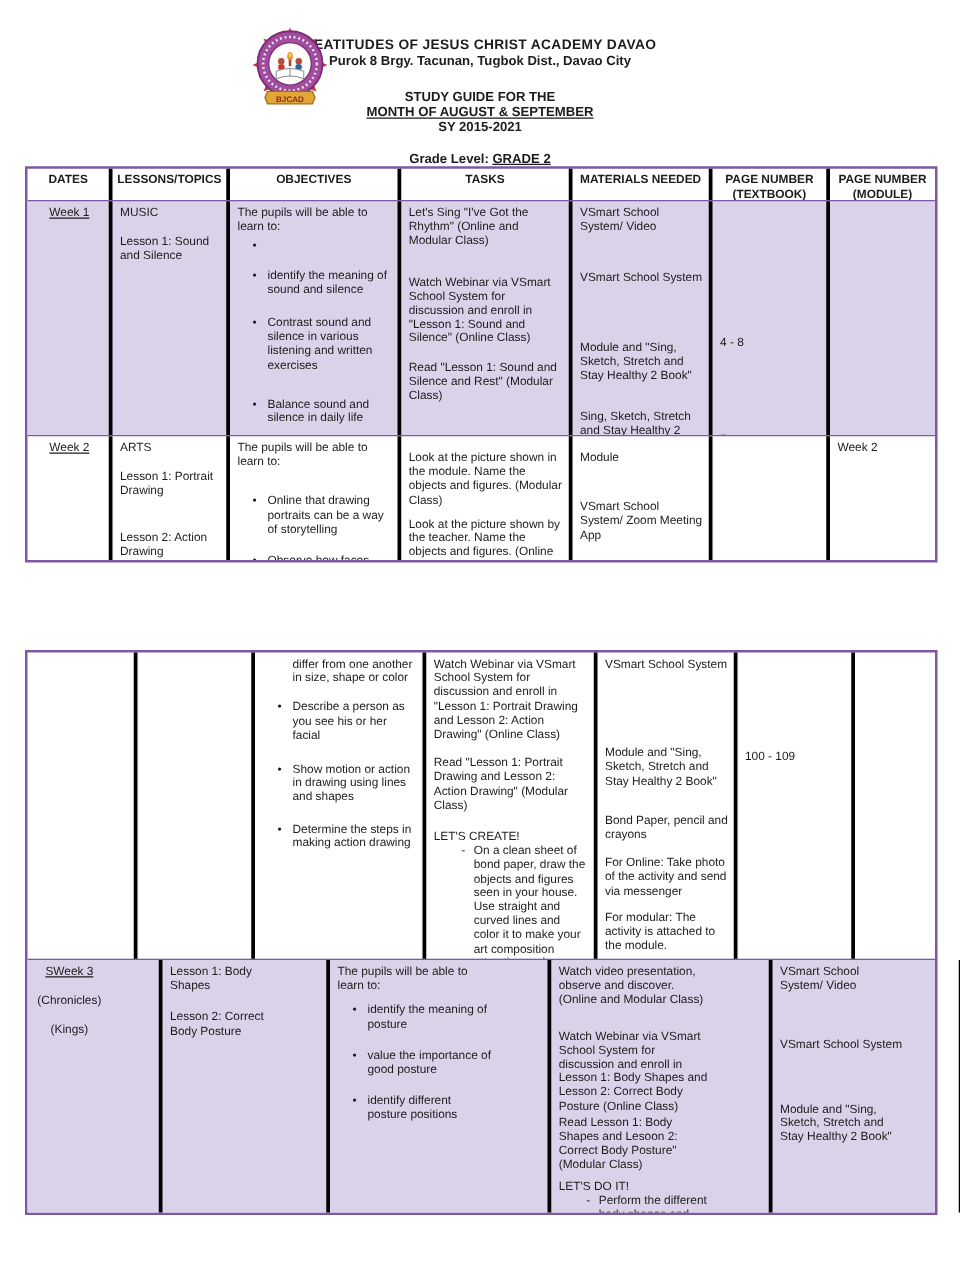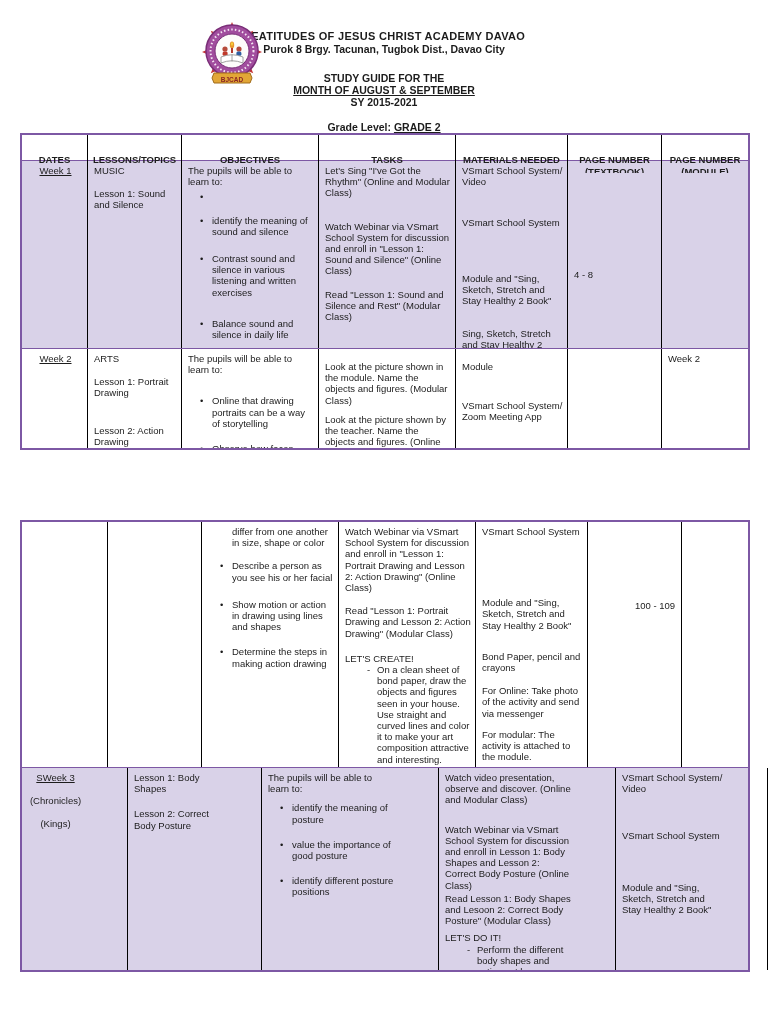--- a/index.html
+++ b/index.html
@@ -23,28 +23,28 @@
 
   
   .doc-table{
     position:absolute;left:20px;width:730px;box-sizing:border-box;
     border:2px solid #7d58a4;background:#fff;
   }
   .t-row{display:flex;align-items:stretch;border-top:1px solid #7d58a4;box-sizing:border-box;}
   .t-row:first-child{border-top:none;}
   .t-row.shade{background:#d9d2e8;}
   .t-cell{
-    flex:none;box-sizing:border-box;border-left:1px solid #000000;
+    flex:none;box-sizing:border-box;border-left:3px solid #000000;
     padding:4px 4px 4px 6px;font-size:9.5px;line-height:1.18;overflow:hidden;
   }
   .t-cell:first-child{border-left:none;}
   .t-cell.center{text-align:center;}
   .t-row.hdr .t-cell{
     font-weight:700;text-align:center;white-space:pre-line;
-    padding:19px 2px;font-size:9.5px;line-height:1.25;
+    padding:3px 2px;font-size:9.5px;line-height:1.25;
     display:flex;align-items:flex-start;justify-content:center;
   }
   .blk{margin:0;}
   .blk.bullet{display:flex;padding-left:12px;}
   .blk.bullet .mk{flex:none;width:12px;}
   .blk.dash{display:flex;padding-left:22px;}
   .blk.dash .mk{flex:none;width:10px;}
   .blk.cont{padding-left:24px;}
   .blk.u{text-decoration:underline;}
 </style>
@@ -219,21 +219,21 @@
           </div>
         </div>
         <div class="t-cell" style="width: 112px;">
           <div class="blk p">VSmart School System</div>
           <div class="blk p" style="margin-top: 60px;">Module and "Sing, Sketch, Stretch and Stay Healthy 2 Book"</div>
           <div class="blk p" style="margin-top: 20px;">Bond Paper, pencil and crayons</div>
           <div class="blk p" style="margin-top: 12px;">For Online: Take photo of the activity and send via messenger</div>
           <div class="blk p" style="margin-top: 10px;">For modular: The activity is attached to the module.</div>
         </div>
         <div class="t-cell" style="width: 94px;">
-          <div class="blk p" style="margin-top: 74px; margin-left: 41px;">100 - 109</div>
+          <div class="blk p" style="margin-top: 74px;">100 - 109</div>
         </div>
         <div class="t-cell" style="width: 87px;"></div>
       </div>
       <div class="t-row shade" style="height: 203px; gap: 40px;">
         <div class="t-cell center" style="width: 65px;">
           <div class="blk p u">SWeek 3</div>
           <div class="blk p" style="margin-top: 12px;">(Chronicles)</div>
           <div class="blk p" style="margin-top: 12px;">(Kings)</div>
         </div>
         <div class="t-cell" style="width: 94px;">

